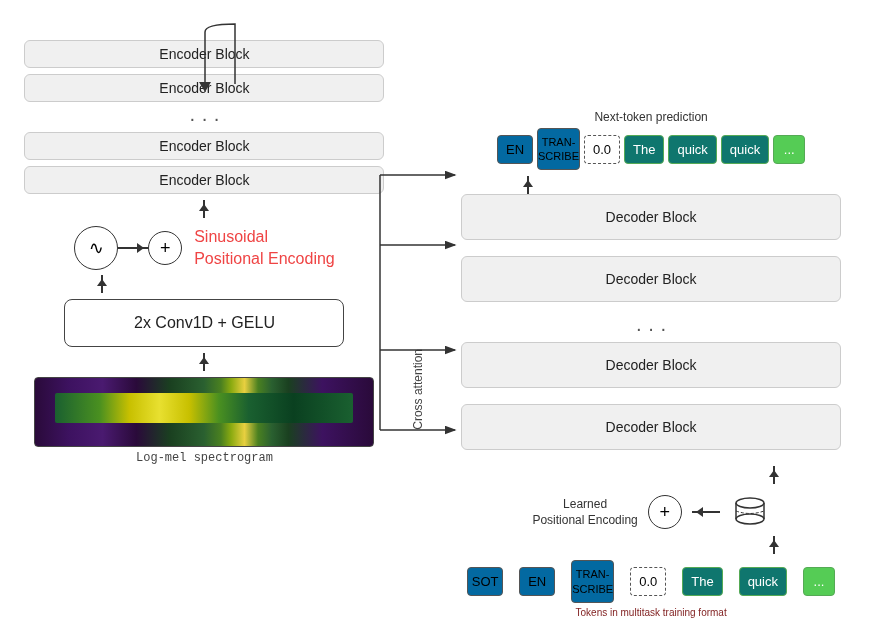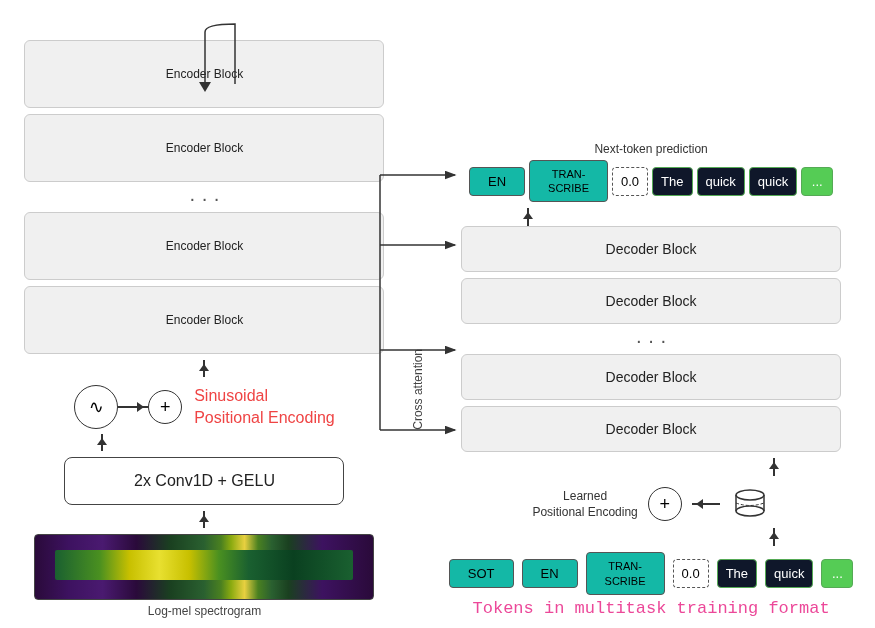--- a/index.html
+++ b/index.html
@@ -28,23 +28,23 @@
       display: flex;
       flex-direction: column;
       align-items: center;
     }
 
     .block-box {
       background: #f0f0f0;
       border: 1px solid #ccc;
       border-radius: 6px;
       text-align: center;
-      padding: 26px 10px;
+      padding: 5px 10px;
       margin-bottom: 6px;
-      font-size: 12px;
+      font-size: 14px;
       font-weight: 400;
       color: #222;
     }
 
     .dots-text {
       text-align: center;
       font-size: 20px;
       color: #555;
       margin: 4px 0;
       line-height: 1;
@@ -169,20 +169,21 @@
         #1a6030 100%
       );
       border-radius: 2px;
     }
 
     .spectrogram-label {
       text-align: center;
       font-size: 12px;
       color: #444;
       margin-top: 4px;
+      font-family: Liberation Mono, monospace;
     }
 
     
     .decoder-side {
       width: 420px;
       position: relative;
       display: flex;
       flex-direction: column;
       align-items: center;
     }
@@ -197,43 +198,43 @@
     .output-tokens-row {
       display: flex;
       gap: 4px;
       align-items: center;
       margin-bottom: 6px;
     }
 
     .token-box {
       border: 1.5px solid #555;
       border-radius: 4px;
-      padding: 6px 18px;
+      padding: 6px 0;
       font-size: 13px;
-      background: #14b8a6;
+      background: #0369a1;
       min-width: 36px;
       text-align: center;
     }
 
     .token-box-dashed {
       border: 1.5px dashed #555;
       border-radius: 4px;
       padding: 6px 8px;
       font-size: 13px;
       background: #fff;
       min-width: 36px;
       text-align: center;
     }
 
     .token-box-green {
       border: 1.5px solid #5a5;
       border-radius: 4px;
       padding: 6px 8px;
       font-size: 13px;
-      background: #0f172a;
+      background: #0f766e;
       color: #fff;
       min-width: 36px;
       text-align: center;
     }
 
     .token-ellipsis {
       border: 1.5px solid #5a5;
       border-radius: 4px;
       padding: 6px 8px;
       font-size: 13px;
@@ -246,21 +247,21 @@
     .decoder-blocks {
       width: 380px;
     }
 
     .decoder-block-box {
       background: #f0f0f0;
       border: 1px solid #ccc;
       border-radius: 6px;
       text-align: center;
       padding: 14px 10px;
-      margin-bottom: 6px;
+      margin-bottom: 16px;
       font-size: 14px;
       font-weight: 400;
       color: #222;
     }
 
     .learned-pe-row {
       display: flex;
       align-items: center;
       justify-content: center;
       margin: 8px 0 4px 0;
@@ -279,31 +280,30 @@
     .db-symbol {
       width: 40px;
       height: 40px;
       display: flex;
       align-items: center;
       justify-content: center;
     }
 
     .input-tokens-row {
       display: flex;
-      gap: 8px;
+      gap: 16px;
       align-items: center;
       margin-top: 6px;
     }
 
     .tokens-label {
       text-align: center;
-      font-size: 17px;
-      color: #ec4899;
+      font-size: 10px;
+      color: #7f1d1d;
       margin-top: 4px;
-      font-family: Liberation Mono, monospace;
     }
 
     .cross-attention-label {
       writing-mode: vertical-rl;
       transform: rotate(180deg);
       font-size: 12px;
       color: #444;
       white-space: nowrap;
     }
 

